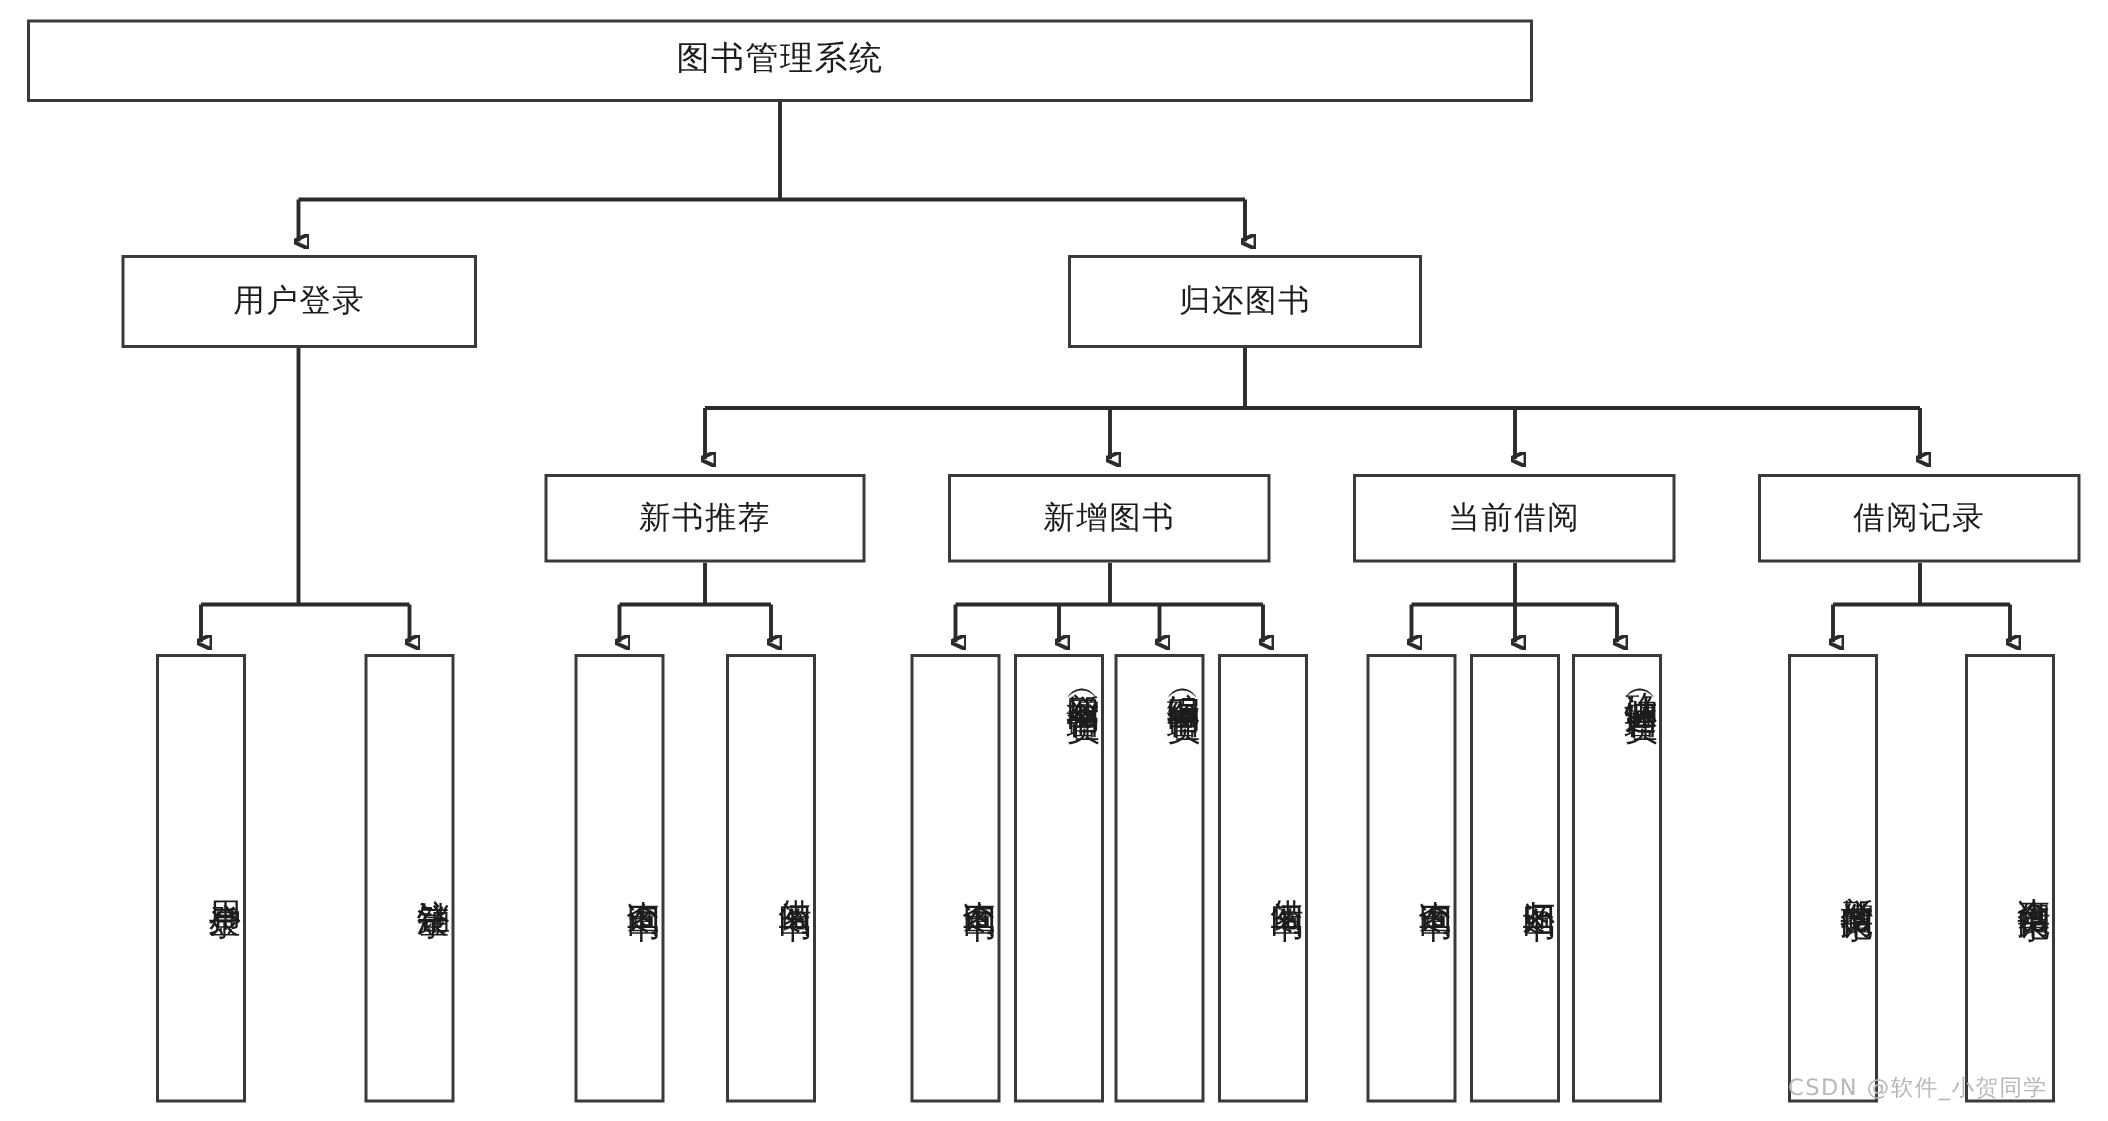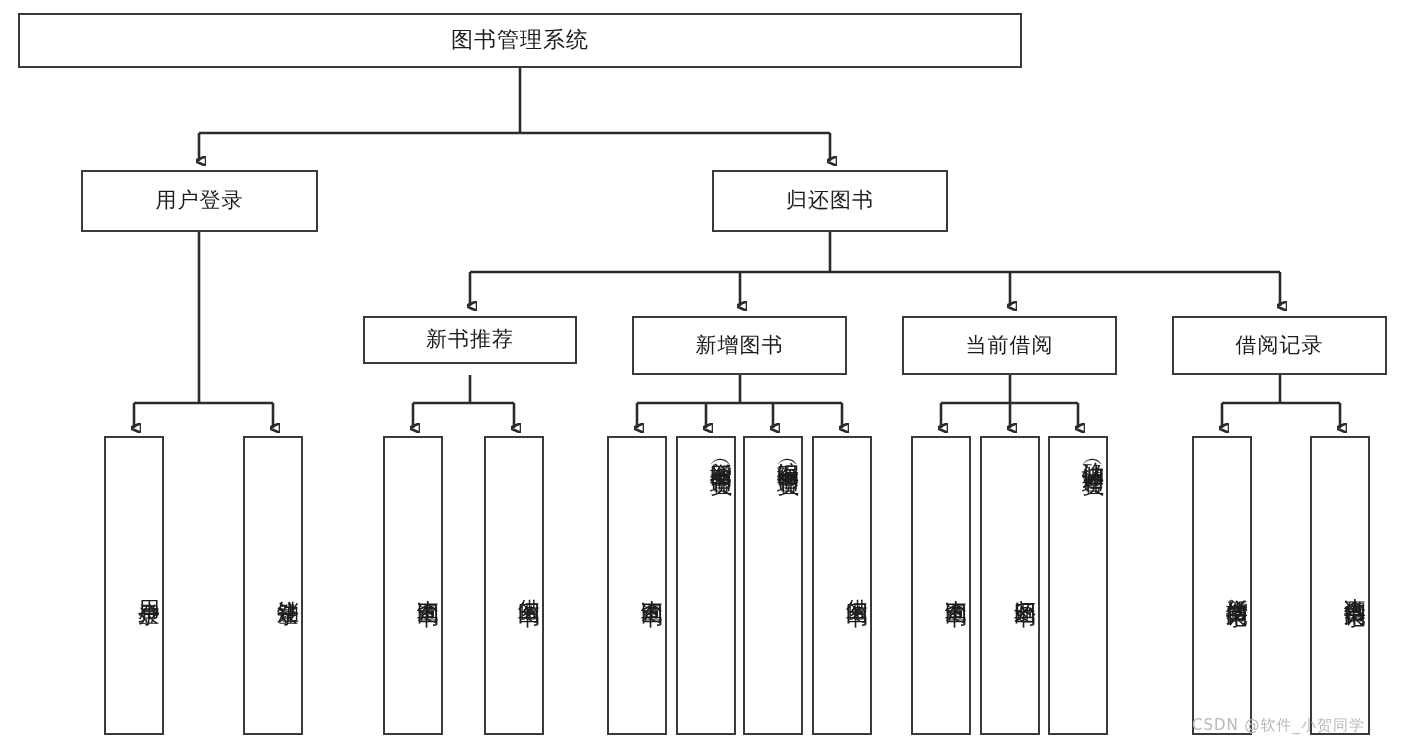--- a/index.html
+++ b/index.html
@@ -119,21 +119,21 @@
     <span>图书管理系统</span>
   </div>
 
   <div class="node h" style="left:81px;top:170px;width:237px;height:62px;">
     <span>用户登录</span>
   </div>
   <div class="node h" style="left:712px;top:170px;width:236px;height:62px;">
     <span>归还图书</span>
   </div>
 
-  <div class="node h" style="left:363px;top:316px;width:214px;height:48px;">
+  <div class="node h" style="left:363px;top:316px;width:214px;height:59px;">
     <span>新书推荐</span>
   </div>
   <div class="node h" style="left:632px;top:316px;width:215px;height:59px;">
     <span>新增图书</span>
   </div>
   <div class="node h" style="left:1172px;top:316px;width:215px;height:59px;">
     <span>借阅记录</span>
   </div>
   <div class="node h" style="left:902px;top:316px;width:215px;height:59px;">
     <span>当前借阅</span>

